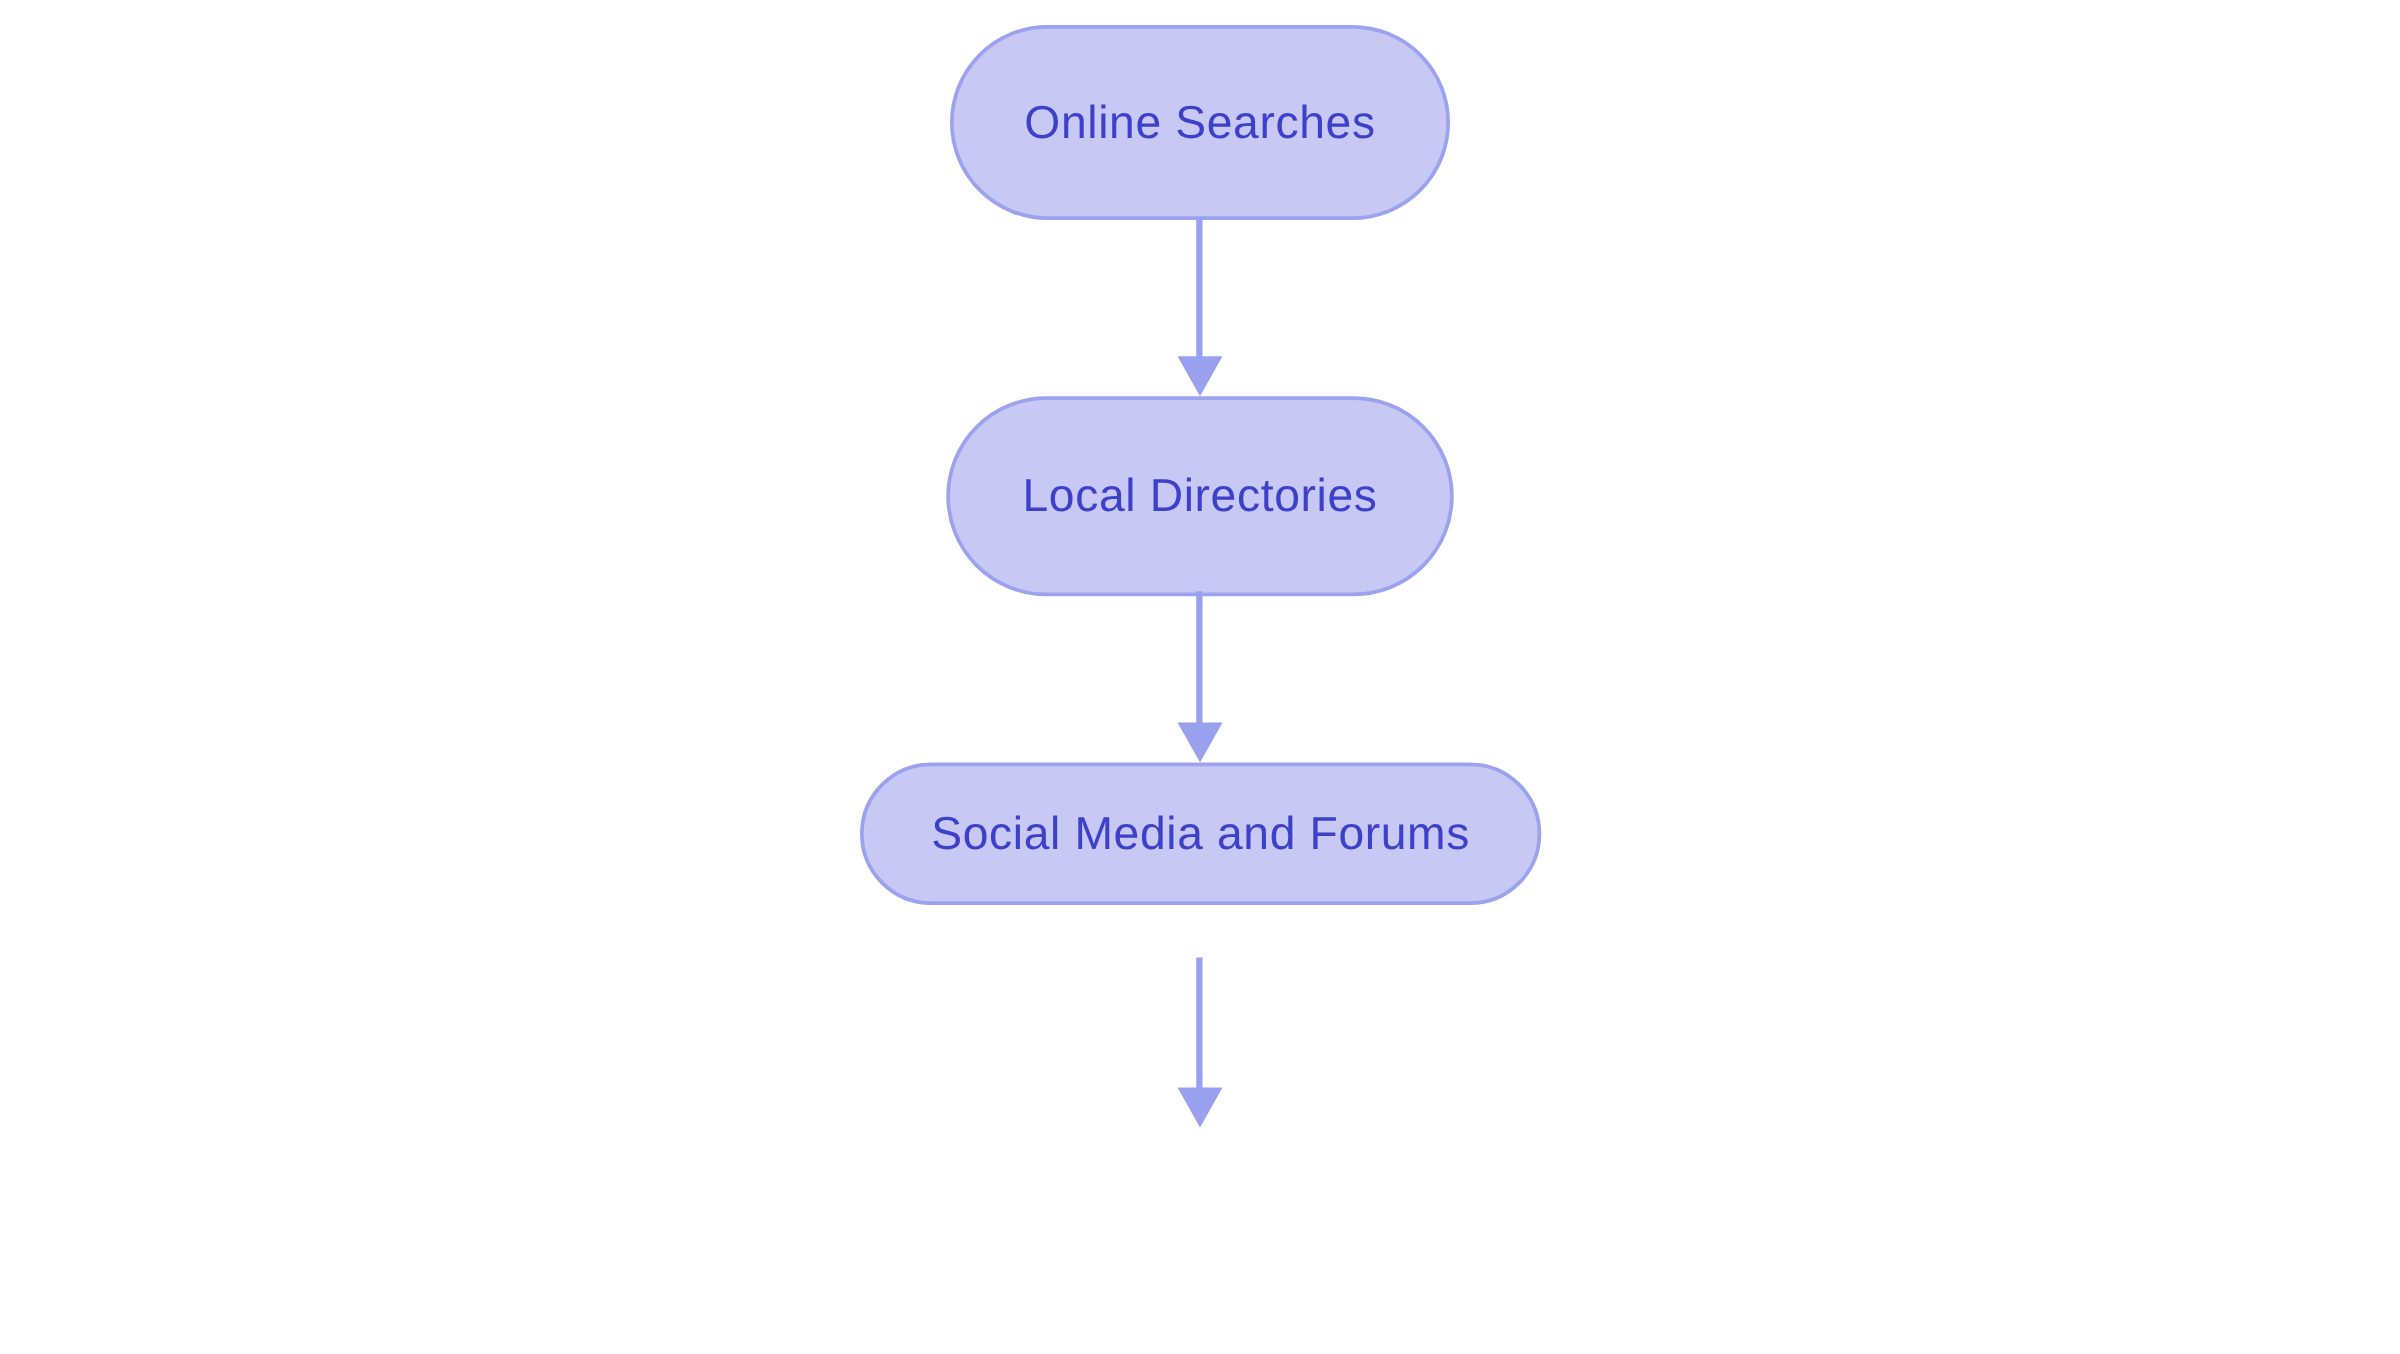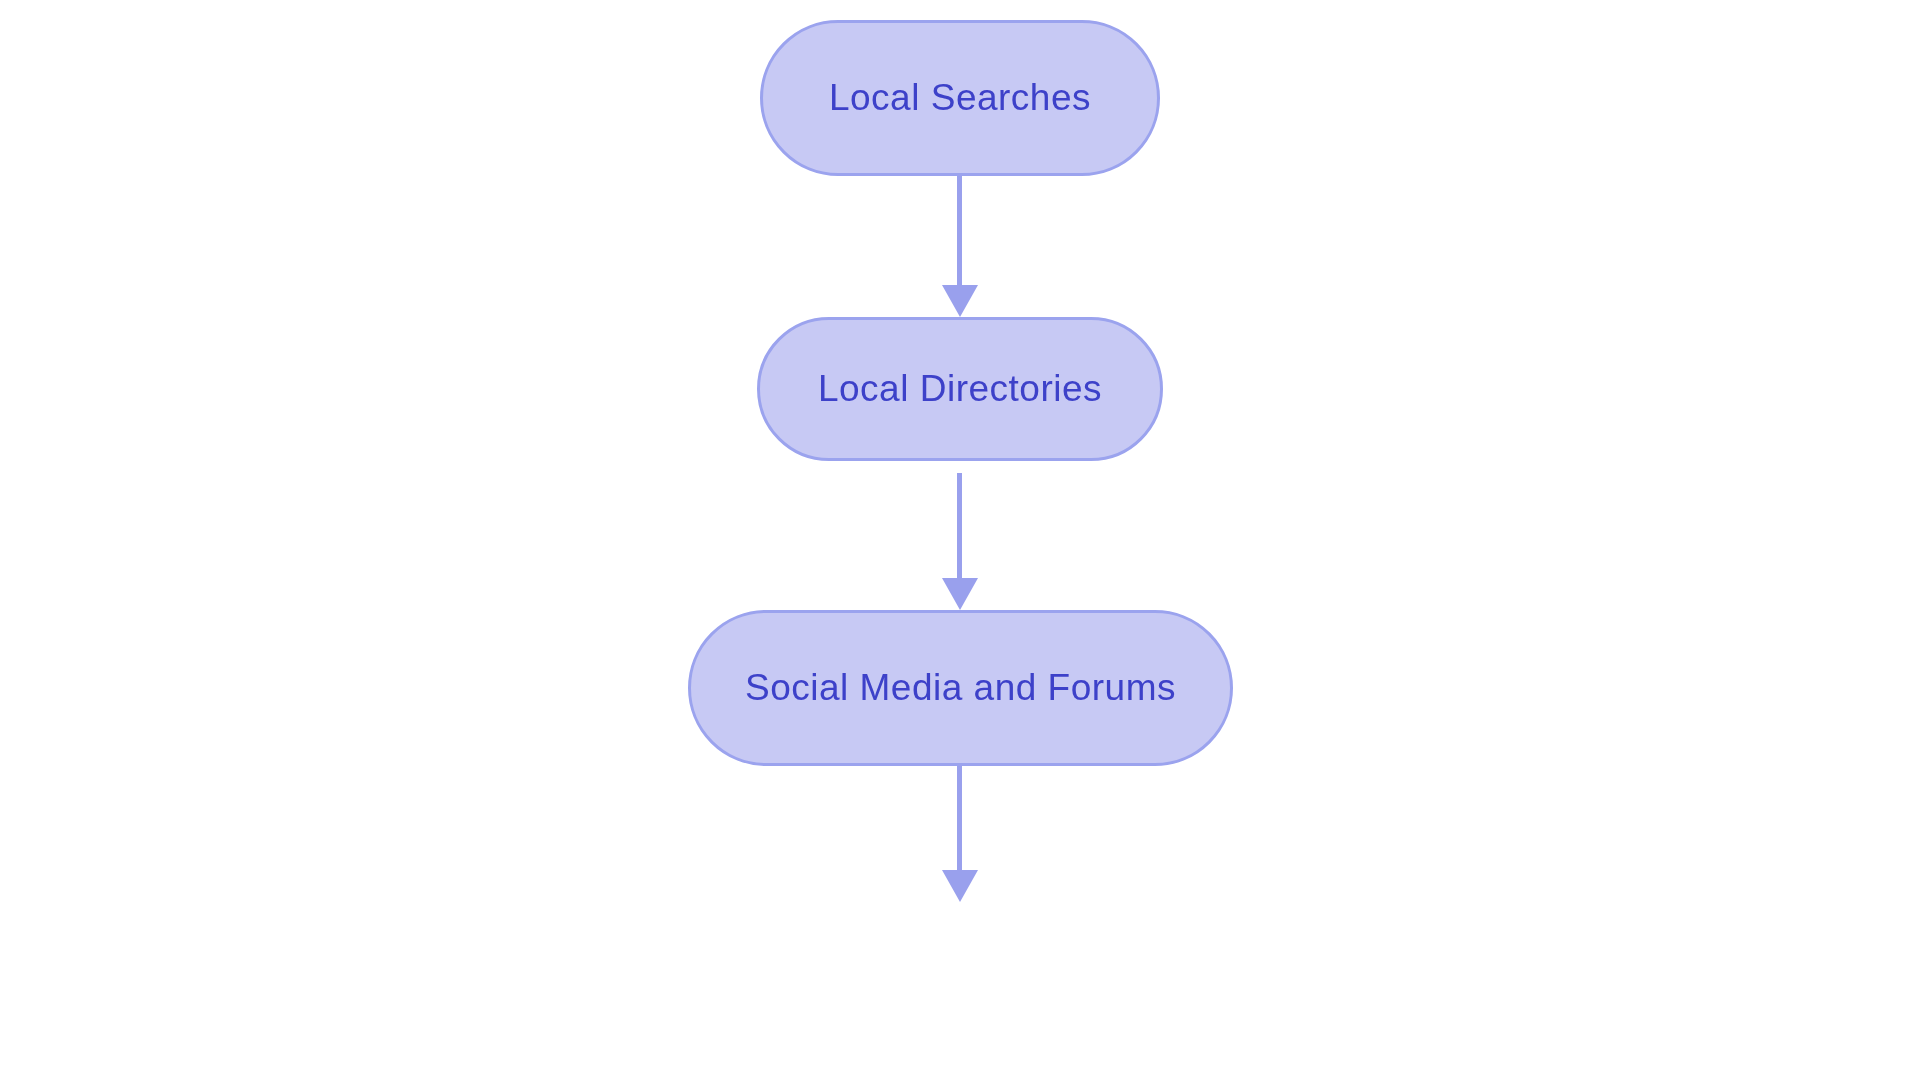--- a/index.html
+++ b/index.html
@@ -25,22 +25,22 @@
     border: 3px solid var(--node-stroke, #9ba3ee);
     border-radius: 999px;
   }
   .node-label {
     color: var(--node-text, #3d41c9);
     font-size: 37px;
     letter-spacing: 0.5px;
     white-space: nowrap;
   }
   .node-1 { left: 760px; top: 20px;  width: 400px; height: 156px; }
-  .node-2 { left: 757px; top: 317px; width: 406px; height: 144px; }
-  .node-3 { left: 688px; top: 610px; width: 545px; height: 156px; }
+  .node-2 { left: 757px; top: 317px; width: 406px; height: 160px; }
+  .node-3 { left: 688px; top: 610px; width: 545px; height: 114px; }
   .node-4 { left: 710px; top: 902px; width: 500px; height: 156px; }
 
   .edge-line {
     position: absolute;
     left: 957px;
     width: 5px;
     background: var(--edge-color, #99a0ed);
   }
   .edge-head {
     position: absolute;
@@ -57,21 +57,21 @@
   .edge-2 .edge-head { top: 578px; }
   .edge-3 .edge-line { top: 766px; height: 105px; }
   .edge-3 .edge-head { top: 870px; }
 </style>
 </head>
 <body>
 
 <div class="canvas">
 
   <div class="node node-1">
-    <span class="node-label">Local Searches</span>
+    <span class="node-label">Online Searches</span>
   </div>
 
   <div class="edge edge-1">
     <div class="edge-line"></div>
     <div class="edge-head"></div>
   </div>
 
   <div class="node node-2">
     <span class="node-label">Local Directories</span>
   </div>

